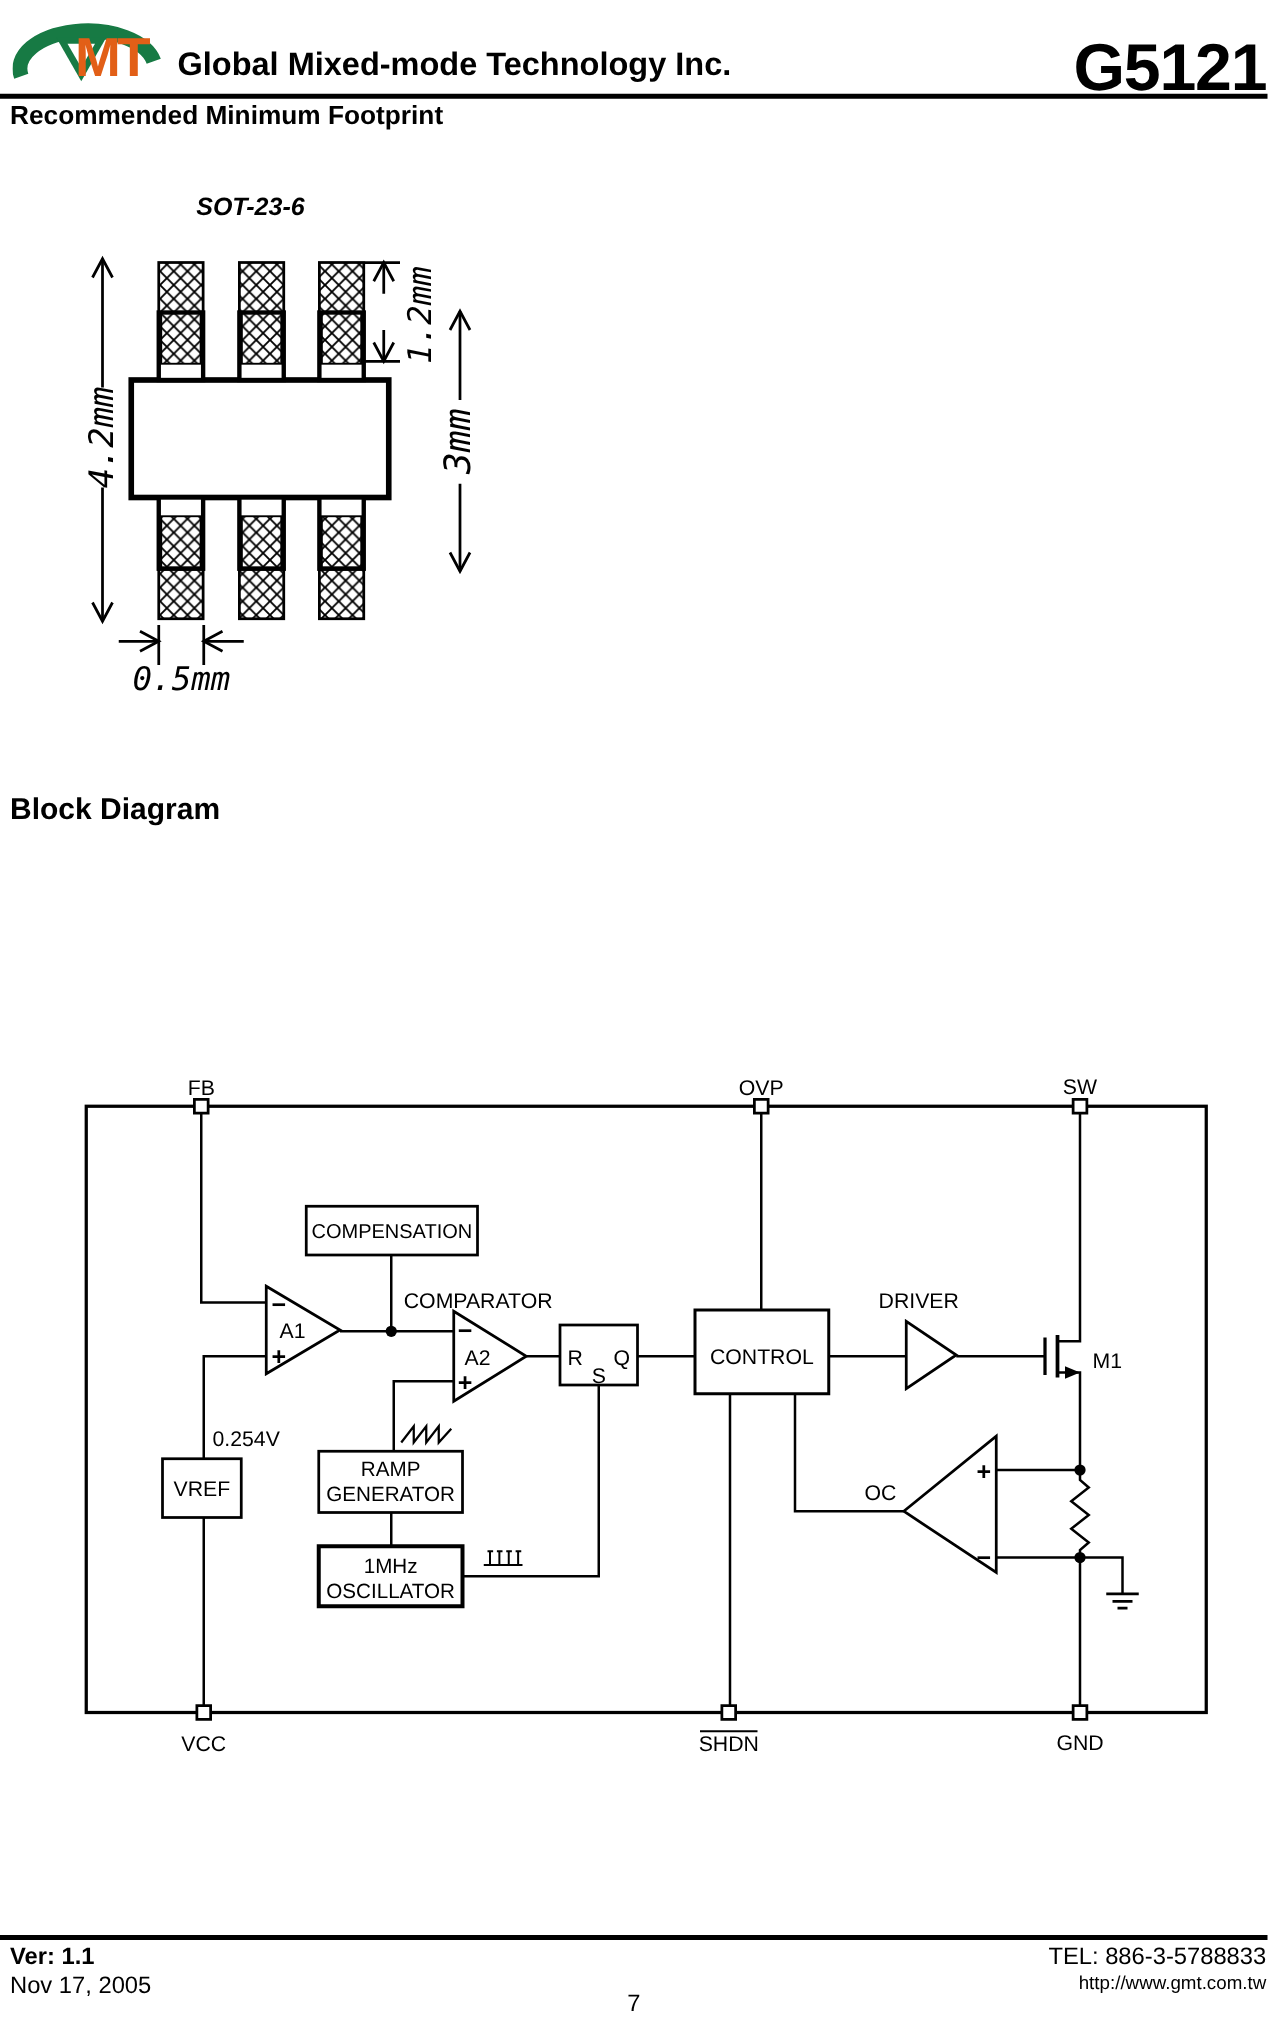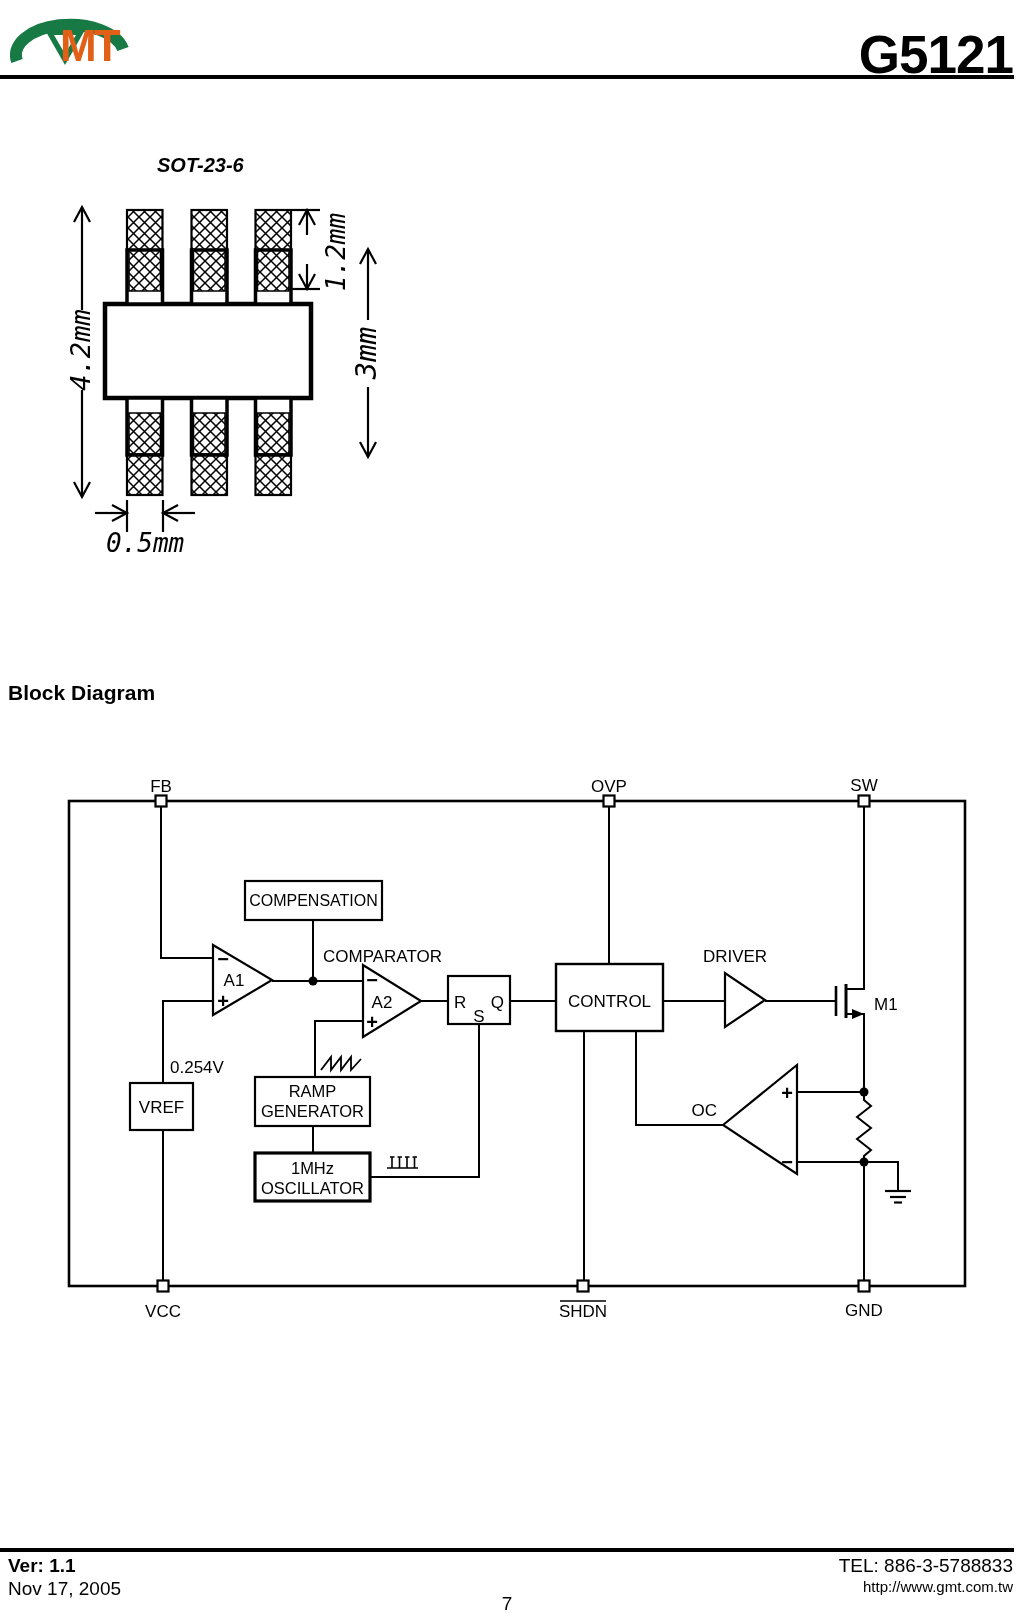--- a/index.html
+++ b/index.html
@@ -3,21 +3,21 @@
 <meta charset="utf-8">
 <style>
   html,body{margin:0;padding:0;background:#ffffff;}
   .page{position:relative;width:1025px;height:1616px;background:#fff;overflow:hidden;
         font-family:"Liberation Sans",sans-serif;color:#000;}
   .abs{position:absolute;}
   .company{left:142px;top:36px;font-size:26px;font-weight:bold;white-space:nowrap;}
   .part{right:12px;top:24px;font-size:53px;font-weight:bold;letter-spacing:-1px;white-space:nowrap;text-align:center;}
   .hrule{left:0;top:75px;width:1014px;height:4px;background:#000;}
   .h1a{left:8px;top:81px;font-size:21px;font-weight:bold;}
-  .h1b{left:8px;top:681px;font-size:21px;font-weight:bold;}
+  .h1b{left:8px;top:634px;font-size:24px;font-weight:bold;}
   .frule{left:0;top:1548px;width:1014px;height:4px;background:#000;}
   .fverl{left:8px;top:1555px;font-size:19px;font-weight:bold;}
   .fdate{left:8px;top:1578px;font-size:19px;}
   .ftel{right:12px;top:1555px;font-size:19px;text-align:right;}
   .furl{right:12px;top:1578px;font-size:15px;}
   .fpage{left:0;top:1593px;width:1014px;text-align:center;font-size:19px;}
   svg text{font-family:"Liberation Sans",sans-serif;}
   svg text.dim{font-family:"DejaVu Sans Mono",monospace;}
 </style>
 </head>
@@ -26,22 +26,24 @@
 <div class="page">
 
   <div class="abs" style="left:10px;top:4px;width:130px;height:64px;">
     <svg width="130" height="64" viewBox="0 0 130 64">
       <path d="M7,57 A50,28 0 1 1 113,45" fill="none" stroke="#177A44" stroke-width="12"></path>
       <polygon points="35,26 75,26 55,61" fill="#177A44"></polygon>
       <polygon points="44,31 66,31 55,50" fill="#ffffff"></polygon>
       <text x="50" y="57" font-size="44" font-weight="bold" fill="#E25F17" letter-spacing="-3">MT</text>
     </svg>
   </div>
+  <div class="abs company">Global Mixed-mode Technology Inc.</div>
   <div class="abs part">G5121</div>
   <div class="abs hrule"></div>
+  <div class="abs h1a">Recommended Minimum Footprint</div>
 
   <div class="abs" style="left:40px;top:140px;width:420px;height:430px;font-style:italic;">
   <svg width="420" height="430" viewBox="0 0 420 430">
     <defs>
       <pattern id="xh" width="11" height="11" patternUnits="userSpaceOnUse">
         <path d="M0,0 L11,11 M11,0 L0,11" stroke="#000" stroke-width="1.5" fill="none"></path>
       </pattern>
     </defs>
 
     <text x="117" y="32" font-size="20" font-weight="bold">SOT-23-6</text>
@@ -106,21 +108,21 @@
       <line x1="123" y1="373" x2="155" y2="373"></line>
       <polyline points="72,365 87,373 72,381"></polyline>
       <polyline points="138,365 123,373 138,381"></polyline>
     </g>
     <text class="dim" x="66" y="412" font-size="26">0.5mm</text>
   </svg>
   </div>
 
   <div class="abs h1b">Block Diagram</div>
 
-  <div class="abs" style="left:60px;top:770px;width:920px;height:560px;">
+  <div class="abs" style="left:60px;top:854px;width:920px;height:560px;">
   <svg width="920" height="560" viewBox="0 0 920 560">
 
     <rect x="9" y="31" width="896" height="485" fill="none" stroke="#000" stroke-width="2.6"></rect>
 
     <g stroke="#000" stroke-width="2" fill="none">
       <path d="M101,36 V188 H153"></path>
       <path d="M153,231 H103 V313"></path>
       <path d="M212,211 H303"></path>
       <path d="M253,150 V211"></path>
       <path d="M303,251 H255 V307"></path>

